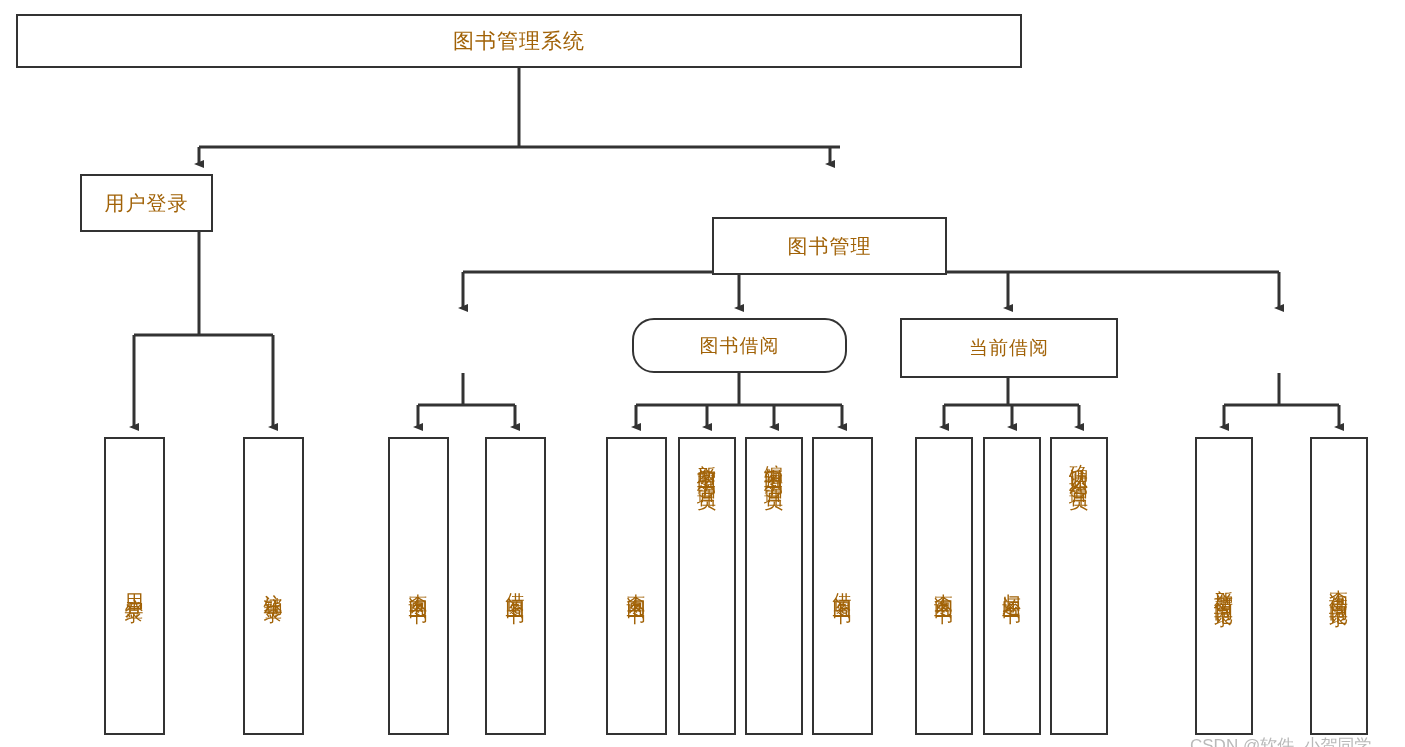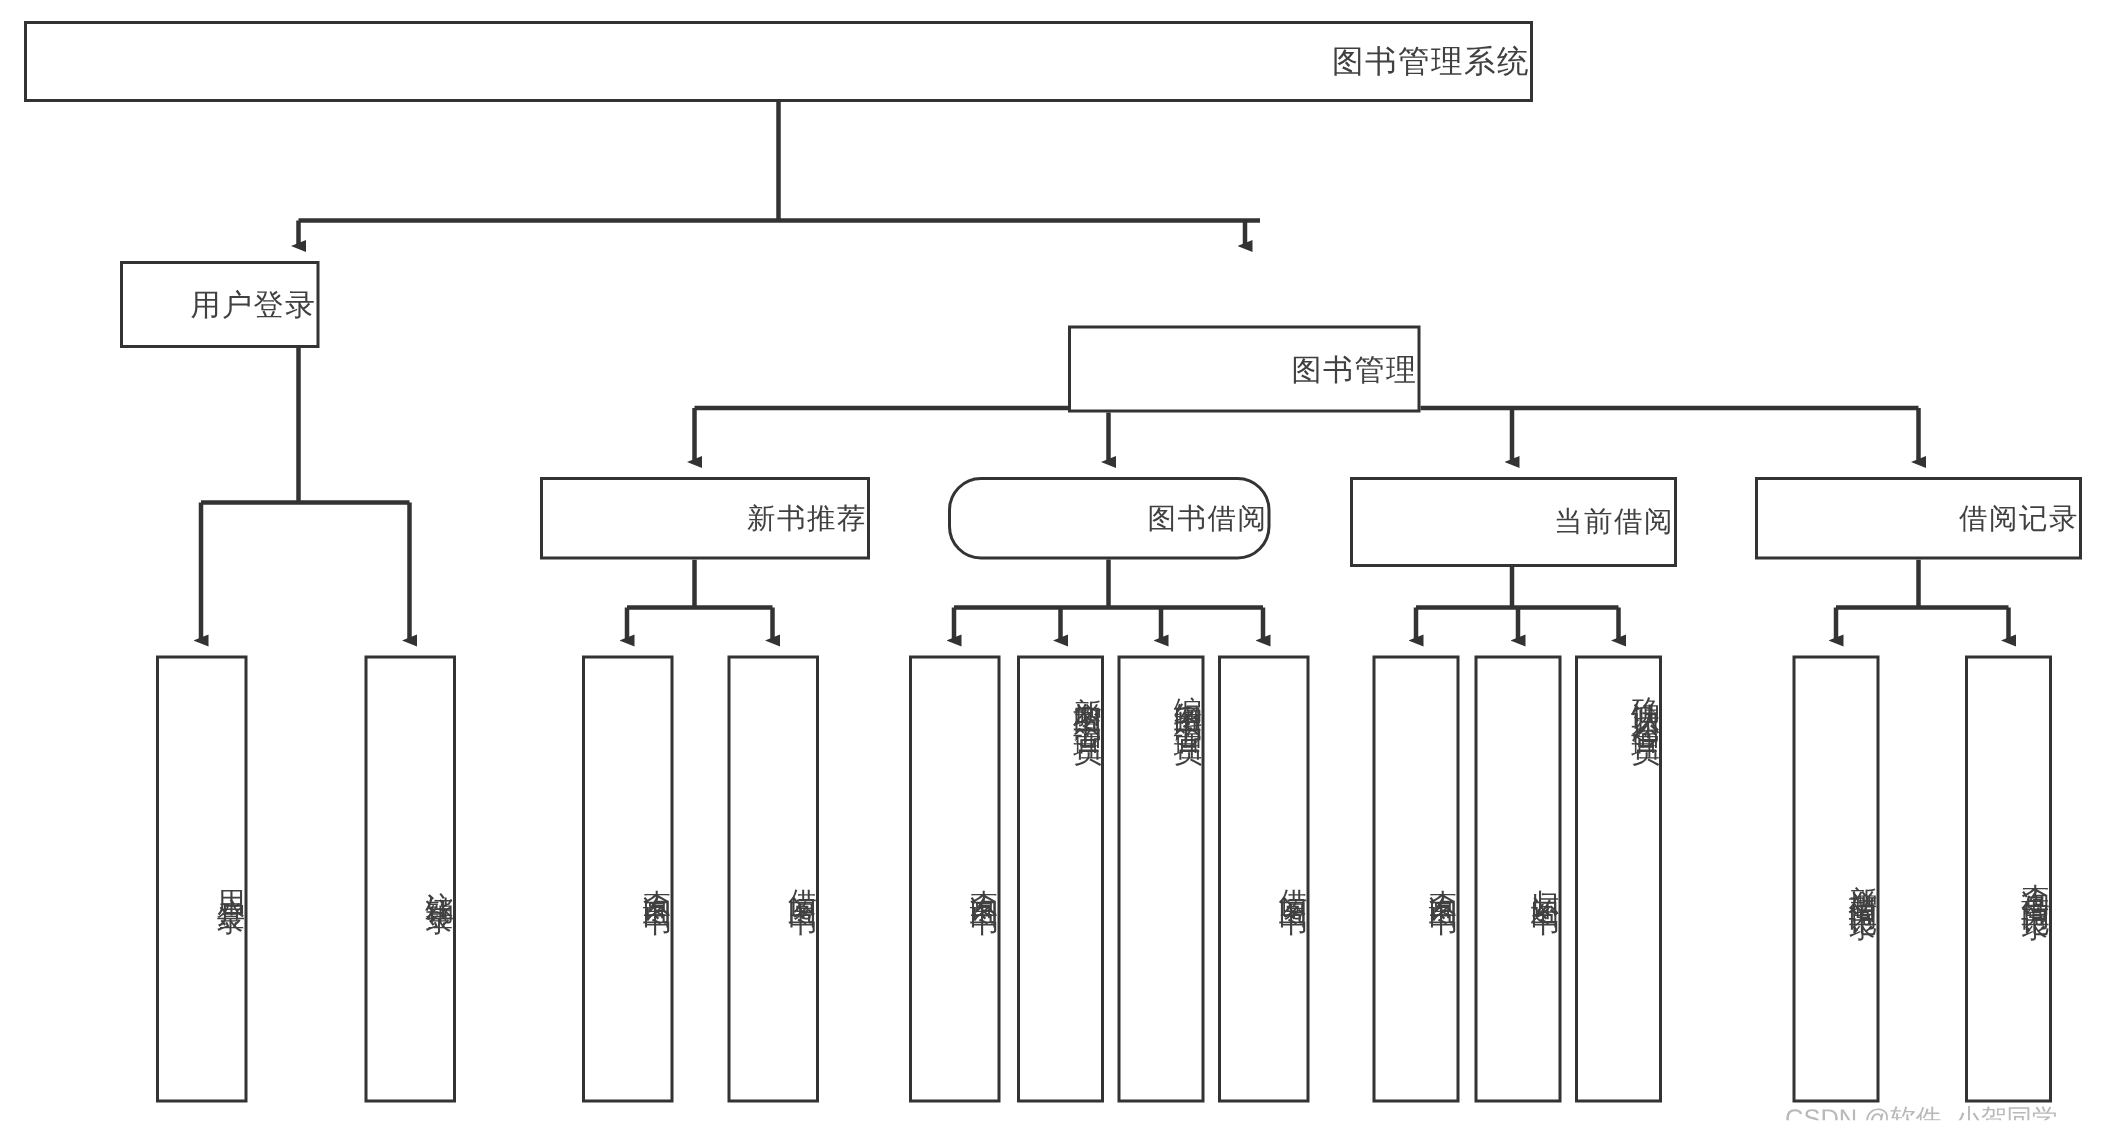--- a/index.html
+++ b/index.html
@@ -24,22 +24,22 @@
     width: 1405px;
     height: 747px;
   }
   .node {
     position: absolute;
     box-sizing: border-box;
     border: 2px solid #333333;
     background: #ffffff;
     display: flex;
     align-items: center;
-    justify-content: flex-end;
-    color: #404040;
+    justify-content: center;
+    color: #a16207;
     z-index: 2;
   }
   .node.level0 {
     font-size: 21px;
   }
   .node.level1 {
     font-size: 20px;
   }
   .node.level2 {
     font-size: 19px;
@@ -130,31 +130,25 @@
     <span class="htext">图书管理系统</span>
   </div>
 
   <div class="node level1" style="left:80px; top:174px; width:133px; height:58px;">
     <span class="htext">用户登录</span>
   </div>
   <div class="node level1" style="left:712px; top:174px; width:235px; height:58px;margin-top:43px;">
     <span class="htext">图书管理</span>
   </div>
 
-  <div class="node level2" style="left:360px; top:318px; width:220px; height:55px;">
-    <span class="htext">新书推荐</span>
-  </div>
   <div class="node level2" style="left:632px; top:318px; width:215px; height:55px;border-radius:22px;">
     <span class="htext">图书借阅</span>
   </div>
   <div class="node level2" style="left:900px; top:318px; width:218px; height:60px;">
     <span class="htext">当前借阅</span>
-  </div>
-  <div class="node level2" style="left:1170px; top:318px; width:218px; height:55px;">
-    <span class="htext">借阅记录</span>
   </div>
 
   <div class="node leaf" style="left:104px; top:437px; width:61px; height:298px; align-items:center; padding-top:0;">
     <span class="vtext">用户登录</span>
   </div>
   <div class="node leaf" style="left:243px; top:437px; width:61px; height:298px; align-items:center; padding-top:0;">
     <span class="vtext">注销登录</span>
   </div>
   <div class="node leaf" style="left:388px; top:437px; width:61px; height:298px; align-items:center; padding-top:0;">
     <span class="vtext">查询图书</span>

